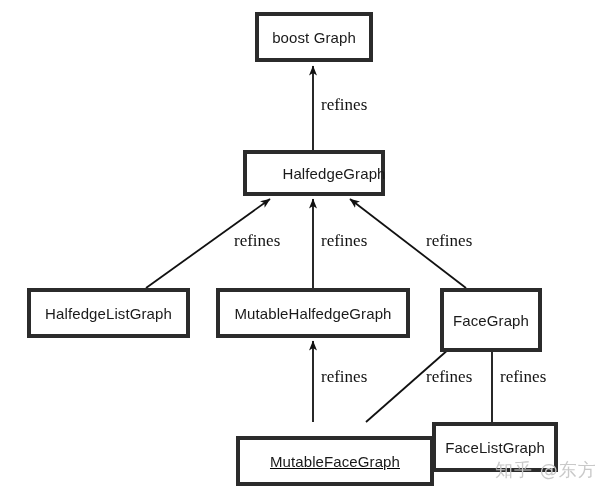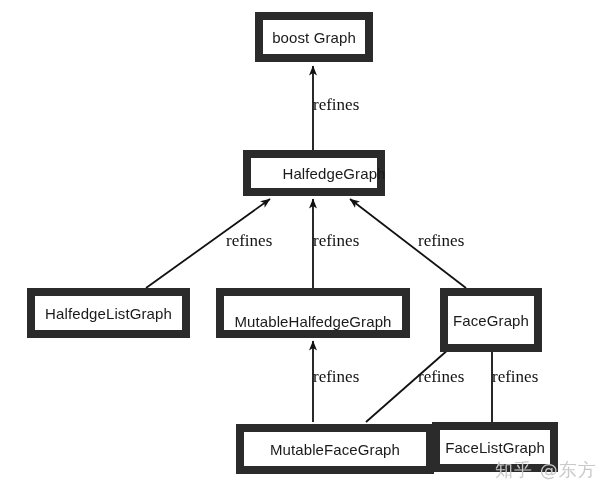--- a/index.html
+++ b/index.html
@@ -25,40 +25,41 @@
   .svg-layer {
     position: absolute;
     left: 0;
     top: 0;
     width: 600px;
     height: 491px;
   }
   .node-box {
     position: absolute;
     box-sizing: border-box;
-    border: 8px solid #0f766e;
+    border: 4px solid #0f766e;
     background: #ffffff;
     display: flex;
     align-items: center;
     justify-content: center;
     text-align: center;
   }
   .node-label {
     font-family: "Liberation Sans", sans-serif;
     font-size: 15px;
     color: #1a1a1a;
     letter-spacing: 0.1px;
     white-space: nowrap;
   }
   .edge-label {
     position: absolute;
     font-family: "Liberation Serif", serif;
     font-size: 17px;
     color: #111111;
     white-space: nowrap;
+    padding-left: 8px;
   }
   .watermark {
     position: absolute;
     font-family: "DejaVu Sans", sans-serif;
     font-size: 18px;
     color: #c9c9c9;
     white-space: nowrap;
     letter-spacing: 1px;
   }
 </style>
@@ -87,27 +88,27 @@
   <div id="node-layer">
       <div class="node-box" style="left: 255px; top: 12px; width: 118px; height: 50px; border-color: rgb(43, 43, 43);">
         <span class="node-label">boost Graph</span>
       </div>
       <div class="node-box" style="left: 243px; top: 150px; width: 142px; height: 46px; border-color: rgb(43, 43, 43); padding-left: 40px;">
         <span class="node-label">HalfedgeGraph</span>
       </div>
       <div class="node-box" style="left: 27px; top: 288px; width: 163px; height: 50px; border-color: rgb(43, 43, 43);">
         <span class="node-label">HalfedgeListGraph</span>
       </div>
-      <div class="node-box" style="left: 216px; top: 288px; width: 194px; height: 50px; border-color: rgb(43, 43, 43); align-items: flex-end;">
+      <div class="node-box" style="left: 216px; top: 288px; width: 194px; height: 50px; border-color: rgb(43, 43, 43);">
         <span class="node-label">MutableHalfedgeGraph</span>
       </div>
       <div class="node-box" style="left: 440px; top: 288px; width: 102px; height: 64px; border-color: rgb(43, 43, 43);">
         <span class="node-label">FaceGraph</span>
       </div>
-      <div class="node-box" style="left: 236px; top: 424px; width: 198px; height: 50px; border-color: rgb(43, 43, 43);">
+      <div class="node-box" style="left: 236px; top: 436px; width: 198px; height: 50px; border-color: rgb(43, 43, 43); text-decoration: underline;">
         <span class="node-label">MutableFaceGraph</span>
       </div>
       <div class="node-box" style="left: 432px; top: 422px; width: 126px; height: 50px; border-color: rgb(43, 43, 43);">
         <span class="node-label">FaceListGraph</span>
       </div>
     </div>
   <div id="edge-label-layer">
       <div class="edge-label" style="left: 313px; top: 95px;">refines</div>
       <div class="edge-label" style="left: 226px; top: 231px;">refines</div>
       <div class="edge-label" style="left: 313px; top: 231px;">refines</div>

